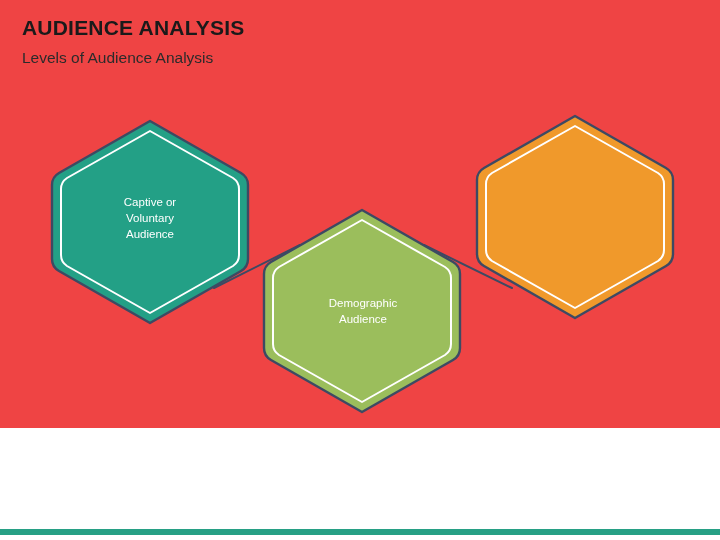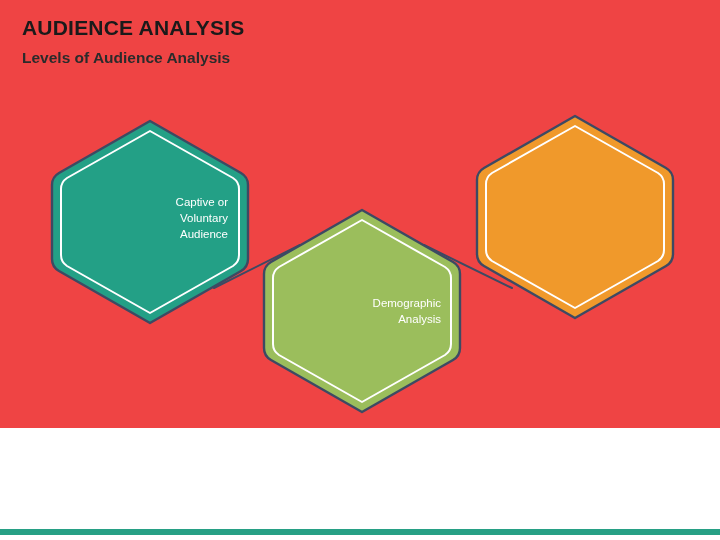--- a/index.html
+++ b/index.html
@@ -27,34 +27,34 @@
     font-weight: bold;
     letter-spacing: 0.2px;
     color: #1a1a1a;
     white-space: nowrap;
   }
   #subtitle {
     position: absolute;
     left: 22px;
     top: 49px;
     font-size: 15.5px;
-    font-weight: bold;
+    font-weight: normal;
     color: #2b2b2b;
     white-space: nowrap;
   }
   #diagram {
     position: absolute;
     left: 0;
     top: 0;
     width: 720px;
     height: 540px;
   }
   .hex-label {
     position: absolute;
-    text-align: right;
+    text-align: center;
     color: #ffffff;
     font-size: 11.5px;
     line-height: 16px;
     white-space: pre-line;
     pointer-events: none;
   }
   #label-1 { left: 72px; top: 194px; width: 156px; }
   #label-2 { left: 285px; top: 295px; width: 156px; }
   #label-3 { left: 496px; top: 191px; width: 160px; }
   #bottom-bar {
@@ -94,17 +94,17 @@
     <g>
       <path d="M575 116 L666 168 Q673 172 673 180 L673 254 Q673 262 666 266 L575 318 L484 266 Q477 262 477 254 L477 180 Q477 172 484 168 Z" fill="#f0992b" stroke="#3d4a63" stroke-width="2.4" stroke-linejoin="round"></path>
       <path d="M575 126 L658 173 Q664 177 664 184 L664 250 Q664 257 658 261 L575 308 L492 261 Q486 257 486 250 L486 184 Q486 177 492 173 Z" fill="none" stroke="#ffffff" stroke-width="2" stroke-linejoin="round"></path>
     </g>
   </svg>
 
   <div class="hex-label" id="label-1">Captive or
 Voluntary
 Audience</div>
   <div class="hex-label" id="label-2">Demographic
-Analysis</div>
+Audience</div>
 
   <div id="bottom-bar"></div>
 
 </div>
 
 </body></html>

